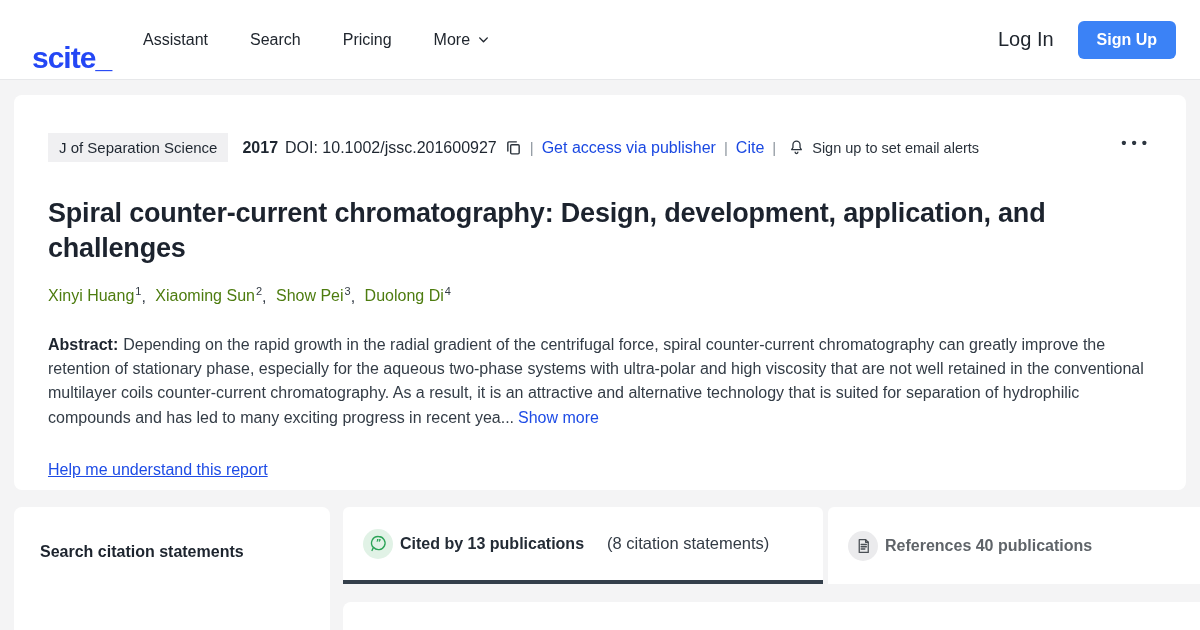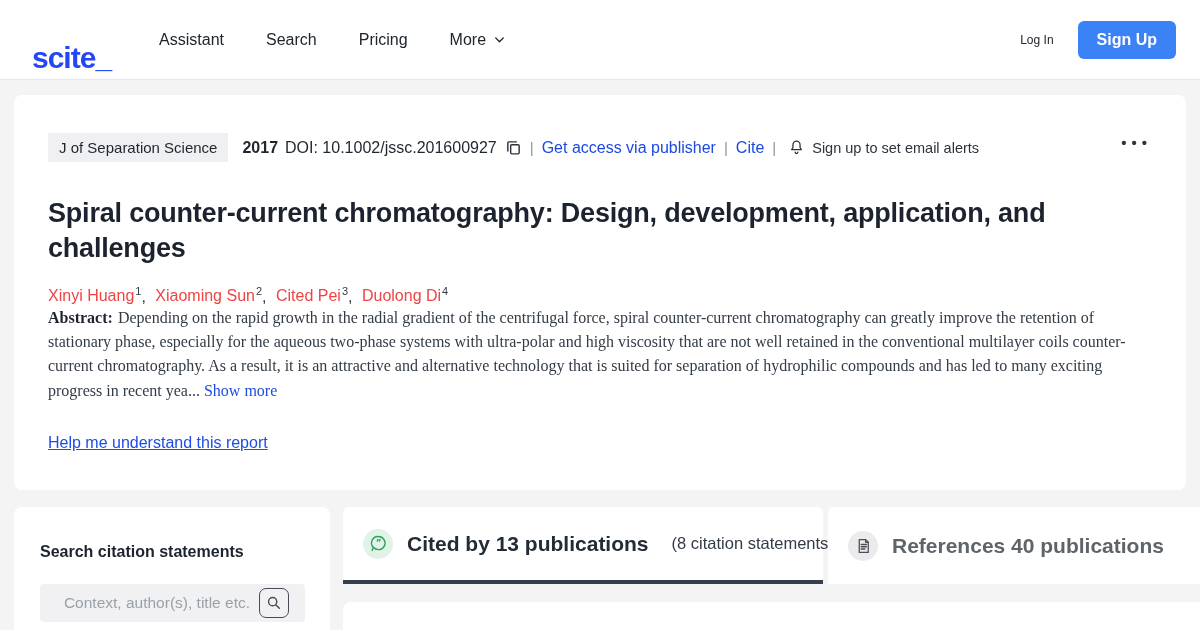--- a/index.html
+++ b/index.html
@@ -14,27 +14,27 @@
   
   .header {
     position: absolute; top: 0; left: 0; width: 1200px; height: 80px;
     background: #ffffff; border-bottom: 1px solid #e7e8ea;
     display: flex; align-items: center; padding: 0 24px 0 32px;
   }
   .logo {
     font-size: 30px; font-weight: bold; color: #2447f5;
     letter-spacing: -1px; cursor: pointer; margin-top: 36px;
   }
-  .nav { display: flex; align-items: flex-start; gap: 42px; margin-left: 48px; }
+  .nav { display: flex; align-items: flex-start; gap: 42px; margin-left: 32px; }
   .nav-item {
     font-size: 16px; color: #20262e; cursor: pointer;
     display: flex; align-items: center; gap: 7px;
   }
   .header-spacer { flex: 1; }
-  .login { font-size: 12px; color: #20262e; margin-right: 24px; cursor: pointer; }
+  .login { font-size: 20px; color: #20262e; margin-right: 24px; cursor: pointer; }
   .signup-btn {
     background: #3b82f6; color: #ffffff; font-weight: bold; font-size: 16px;
     border: none; border-radius: 6px; padding: 10px 19px; cursor: pointer;
     font-family: "Liberation Sans", sans-serif;
   }
 
   
   .paper-card {
     position: absolute; top: 95px; left: 14px; width: 1172px; height: 395px;
     background: #ffffff; border-radius: 8px; padding: 38px 34px 0 34px;
@@ -55,24 +55,24 @@
   .overflow-btn {
     margin-left: auto; color: #2d3640; font-size: 15px; font-weight: bold;
     letter-spacing: 5px; background: none; border: none; cursor: pointer;
     font-family: "Liberation Sans", sans-serif; padding-bottom: 10px;
   }
   .paper-title {
     margin-top: 34px; font-size: 27px; line-height: 1.3; font-weight: bold;
     color: #1c232e; letter-spacing: -0.2px; max-width: 1110px;
   }
   .authors { margin-top: 19px; font-size: 16px; color: #333b45; }
-  .author-link { color: #ef4444; text-decoration: none; cursor: pointer; }
+  .author-link { color: #4d7c0f; text-decoration: none; cursor: pointer; }
   .author-sup { font-size: 11px; vertical-align: super; color: #333b45; margin-left: 1px; }
   .author-sep { color: #333b45; margin-right: 5px; }
-  .abstract { font-size: 16px; line-height: 1.53; color: #333c46; max-width: 1108px; font-family: Liberation Serif, serif; }
+  .abstract { margin-top: 27px; font-size: 16px; line-height: 1.53; color: #333c46; max-width: 1108px; }
   .abstract-label { font-weight: bold; color: #1d242e; margin-right: 5px; }
   .show-more { color: #1e4ce6; cursor: pointer; text-decoration: none; margin-left: 4px; }
   .help-link {
     display: inline-block; margin-top: 31px; font-size: 16px;
     color: #1e4ce6; text-decoration: underline; cursor: pointer;
   }
 
   
   .sidebar-card {
     position: absolute; top: 507px; left: 14px; width: 316px; height: 160px;
@@ -101,21 +101,21 @@
     left: 343px; width: 480px; padding-left: 20px;
     border-bottom: 4px solid #343f4b; border-radius: 6px 6px 0 0;
   }
   .tab-references { left: 828px; width: 372px; padding-left: 20px; border-radius: 6px 0 0 0; }
   .tab-icon-circle {
     width: 30px; height: 30px; border-radius: 50%;
     display: flex; align-items: center; justify-content: center; flex: none;
   }
   .circle-green { background: #e1f2e6; }
   .circle-gray { background: #ebebed; }
-  .tab-label { font-size: 21px; font-weight: bold; color: #232b35; margin-left: 14px; white-space: nowrap; }
+  .tab-label { font-size: 16px; font-weight: bold; color: #232b35; margin-left: 7px; white-space: nowrap; }
   .tab-label-muted { color: #5f6469; }
   .tab-sublabel { font-size: 16.5px; color: #333b45; margin-left: 23px; white-space: nowrap; }
 
   
   .content-card {
     position: absolute; top: 602px; left: 343px; width: 857px; height: 40px;
     background: #ffffff; border-radius: 8px 0 0 0;
   }
 
   svg { display: block; }
@@ -176,44 +176,33 @@
     </span>
     <span class="alerts-text">Sign up to set email alerts</span>
     <button class="overflow-btn">•••</button>
   </div>
 
   <h1 class="paper-title">Spiral counter-current chromatography: Design, development, application, and challenges</h1>
 
   <div class="authors">
     <a class="author-link">Xinyi Huang</a><sup class="author-sup">1</sup><span class="author-sep">,</span>
     <a class="author-link">Xiaoming Sun</a><sup class="author-sup">2</sup><span class="author-sep">,</span>
-    <a class="author-link">Cited Pei</a><sup class="author-sup">3</sup><span class="author-sep">,</span>
+    <a class="author-link">Show Pei</a><sup class="author-sup">3</sup><span class="author-sep">,</span>
     <a class="author-link">Duolong Di</a><sup class="author-sup">4</sup>
   </div>
 
   <p class="abstract">
     <span class="abstract-label">Abstract:</span><span>Depending on the rapid growth in the radial gradient of the centrifugal force, spiral counter-current chromatography can greatly improve the retention of stationary phase, especially for the aqueous two-phase systems with ultra-polar and high viscosity that are not well retained in the conventional multilayer coils counter-current chromatography. As a result, it is an attractive and alternative technology that is suited for separation of hydrophilic compounds and has led to many exciting progress in recent yea...</span><a class="show-more">Show more</a>
   </p>
 
   <a class="help-link">Help me understand this report</a>
 </div>
 
 <div class="sidebar-card">
   <div class="sidebar-heading">Search citation statements</div>
-  <div class="search-box">
-    <input class="search-input" type="text" placeholder="Context, author(s), title etc." style="">
-    <button class="search-btn">
-      <span>
-        <svg width="16" height="16" viewBox="0 0 18 18" fill="none" stroke="#454c55" stroke-width="1.6" stroke-linecap="round">
-            <circle cx="7.5" cy="7.5" r="4.6"></circle>
-            <line x1="11.2" y1="11.2" x2="15" y2="15"></line>
-          </svg>
-      </span>
-    </button>
-  </div>
 </div>
 
 <div class="tab tab-cited">
   <span class="tab-icon-circle circle-green">
     <svg width="19" height="19" viewBox="0 0 24 24">
       <path d="M12 3.2a8.3 8.3 0 1 1-6.4 13.6L3.8 20.8l1.7-3.6A8.3 8.3 0 0 1 12 3.2z" fill="none" stroke="#2aa356" stroke-width="1.7" stroke-linejoin="round"></path>
       <text x="12" y="15.5" text-anchor="middle" font-size="11" font-weight="bold" fill="#2aa356" font-family="DejaVu Sans, sans-serif">”</text>
     </svg>
   </span>
   <span class="tab-label">Cited by 13 publications</span>

